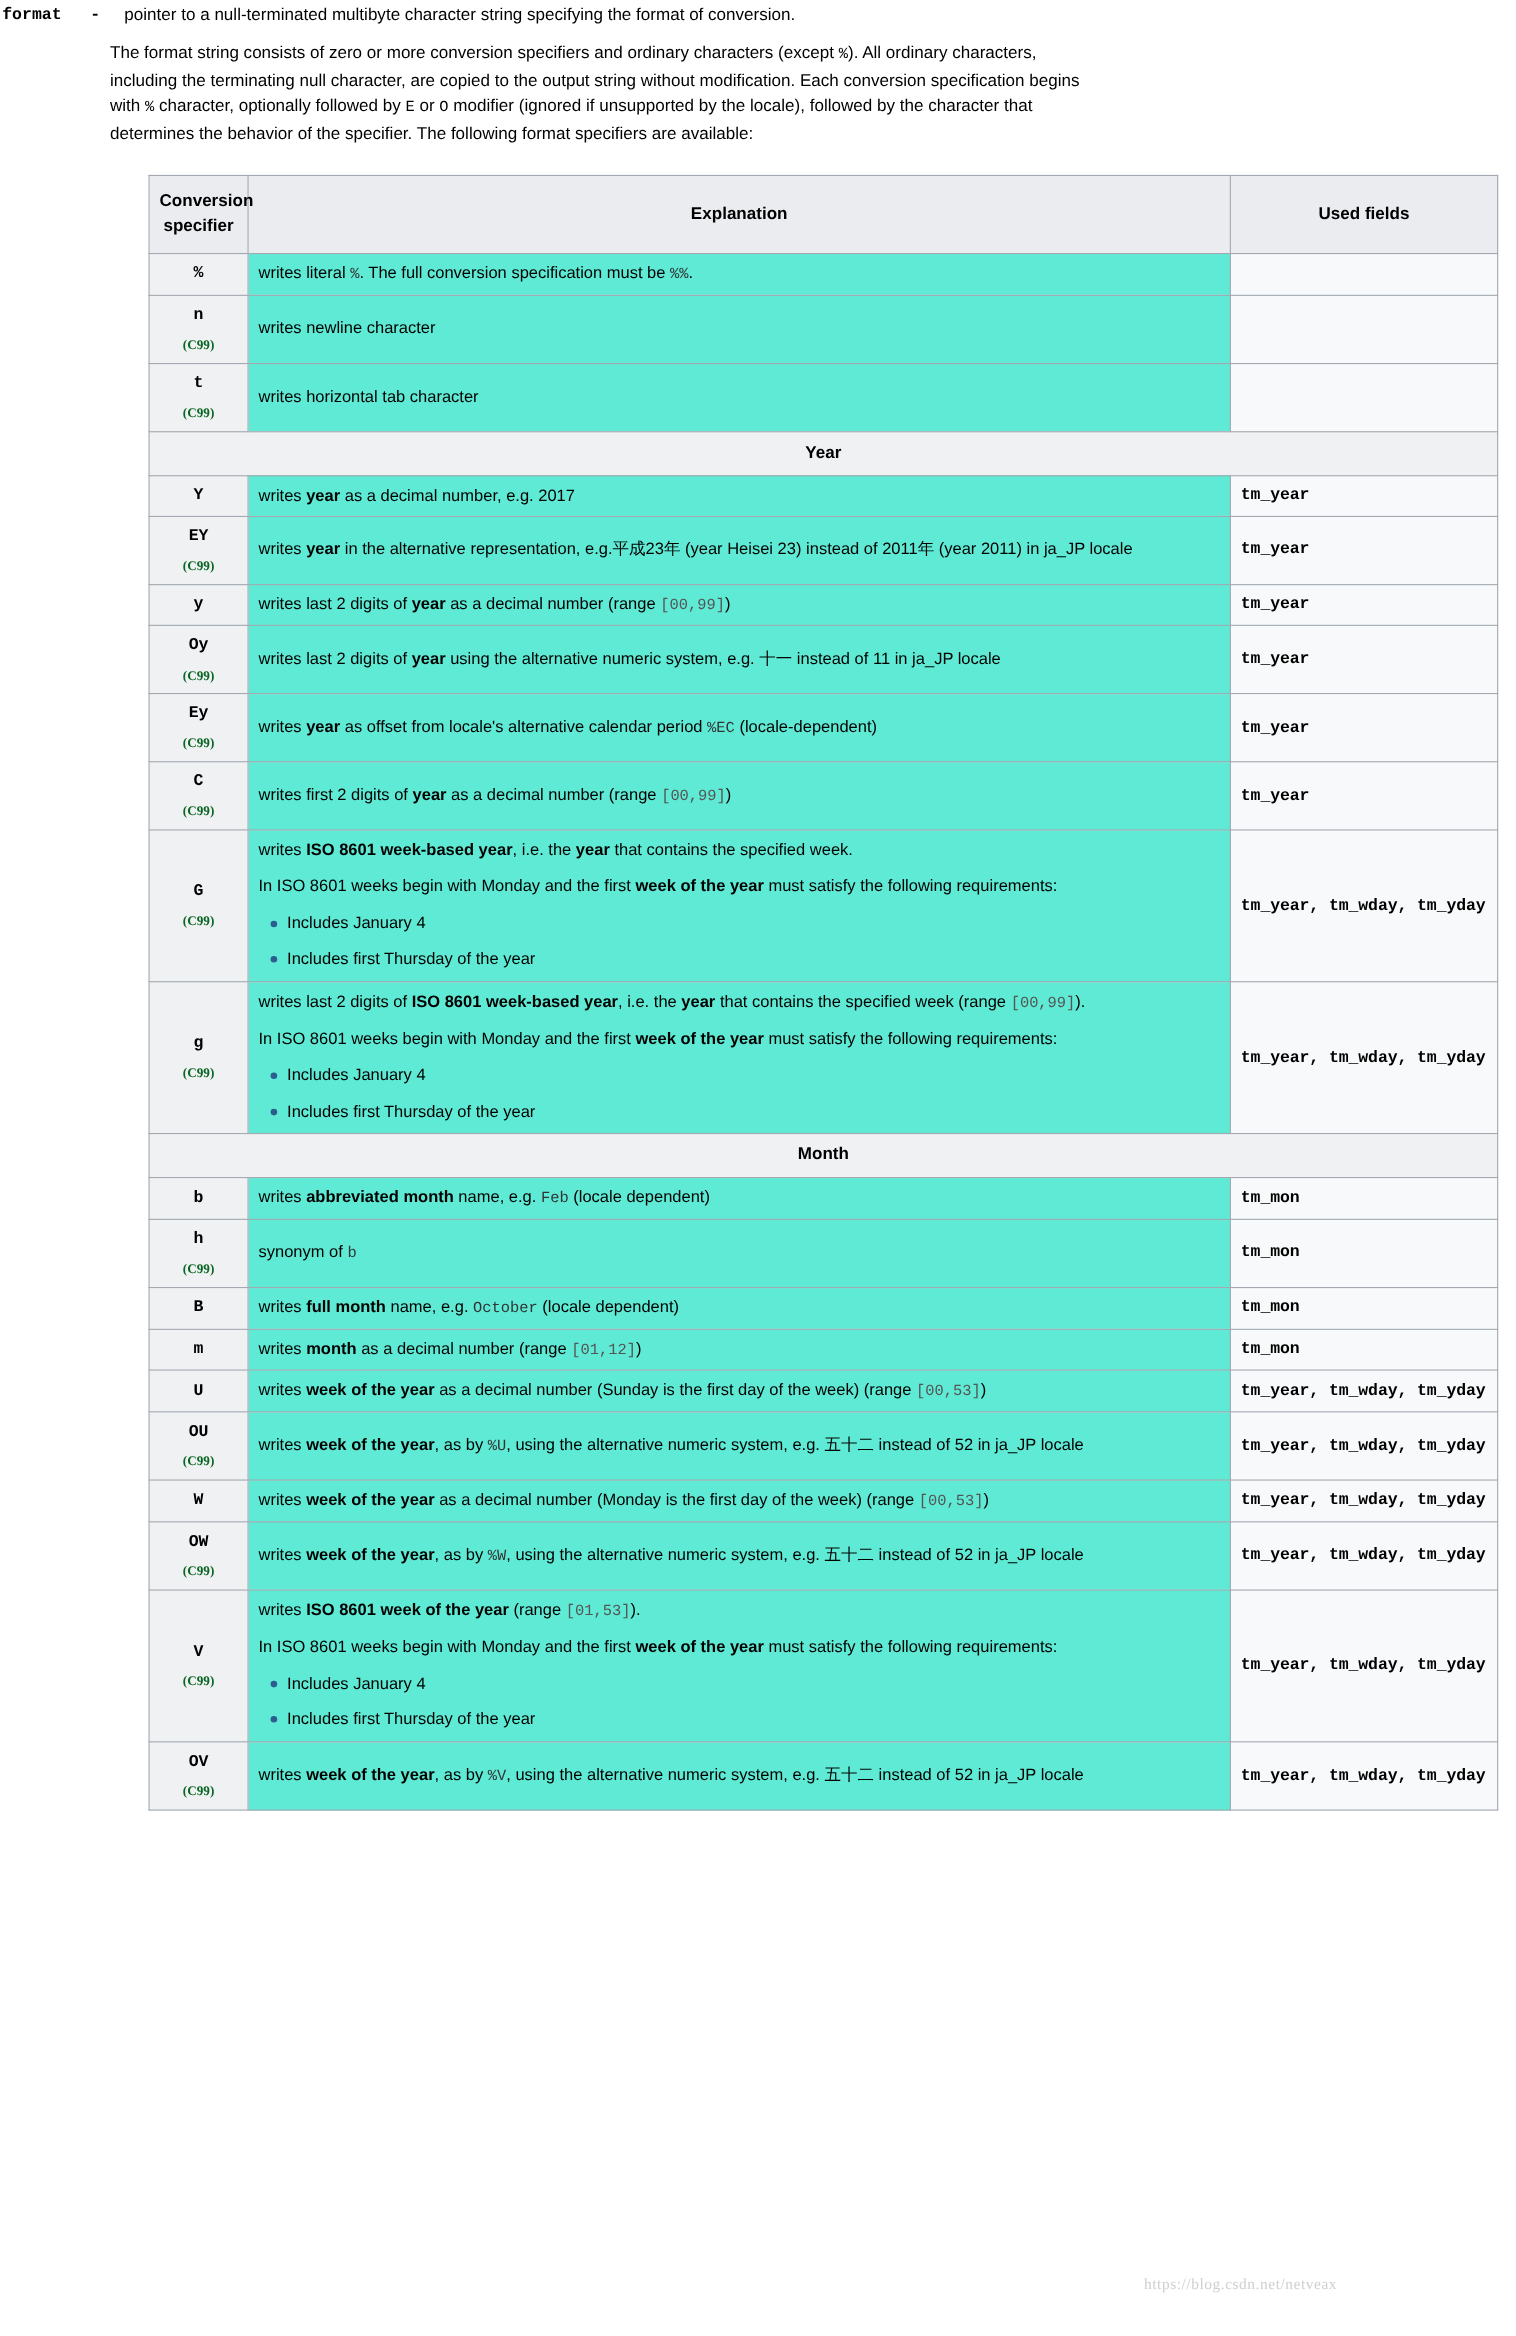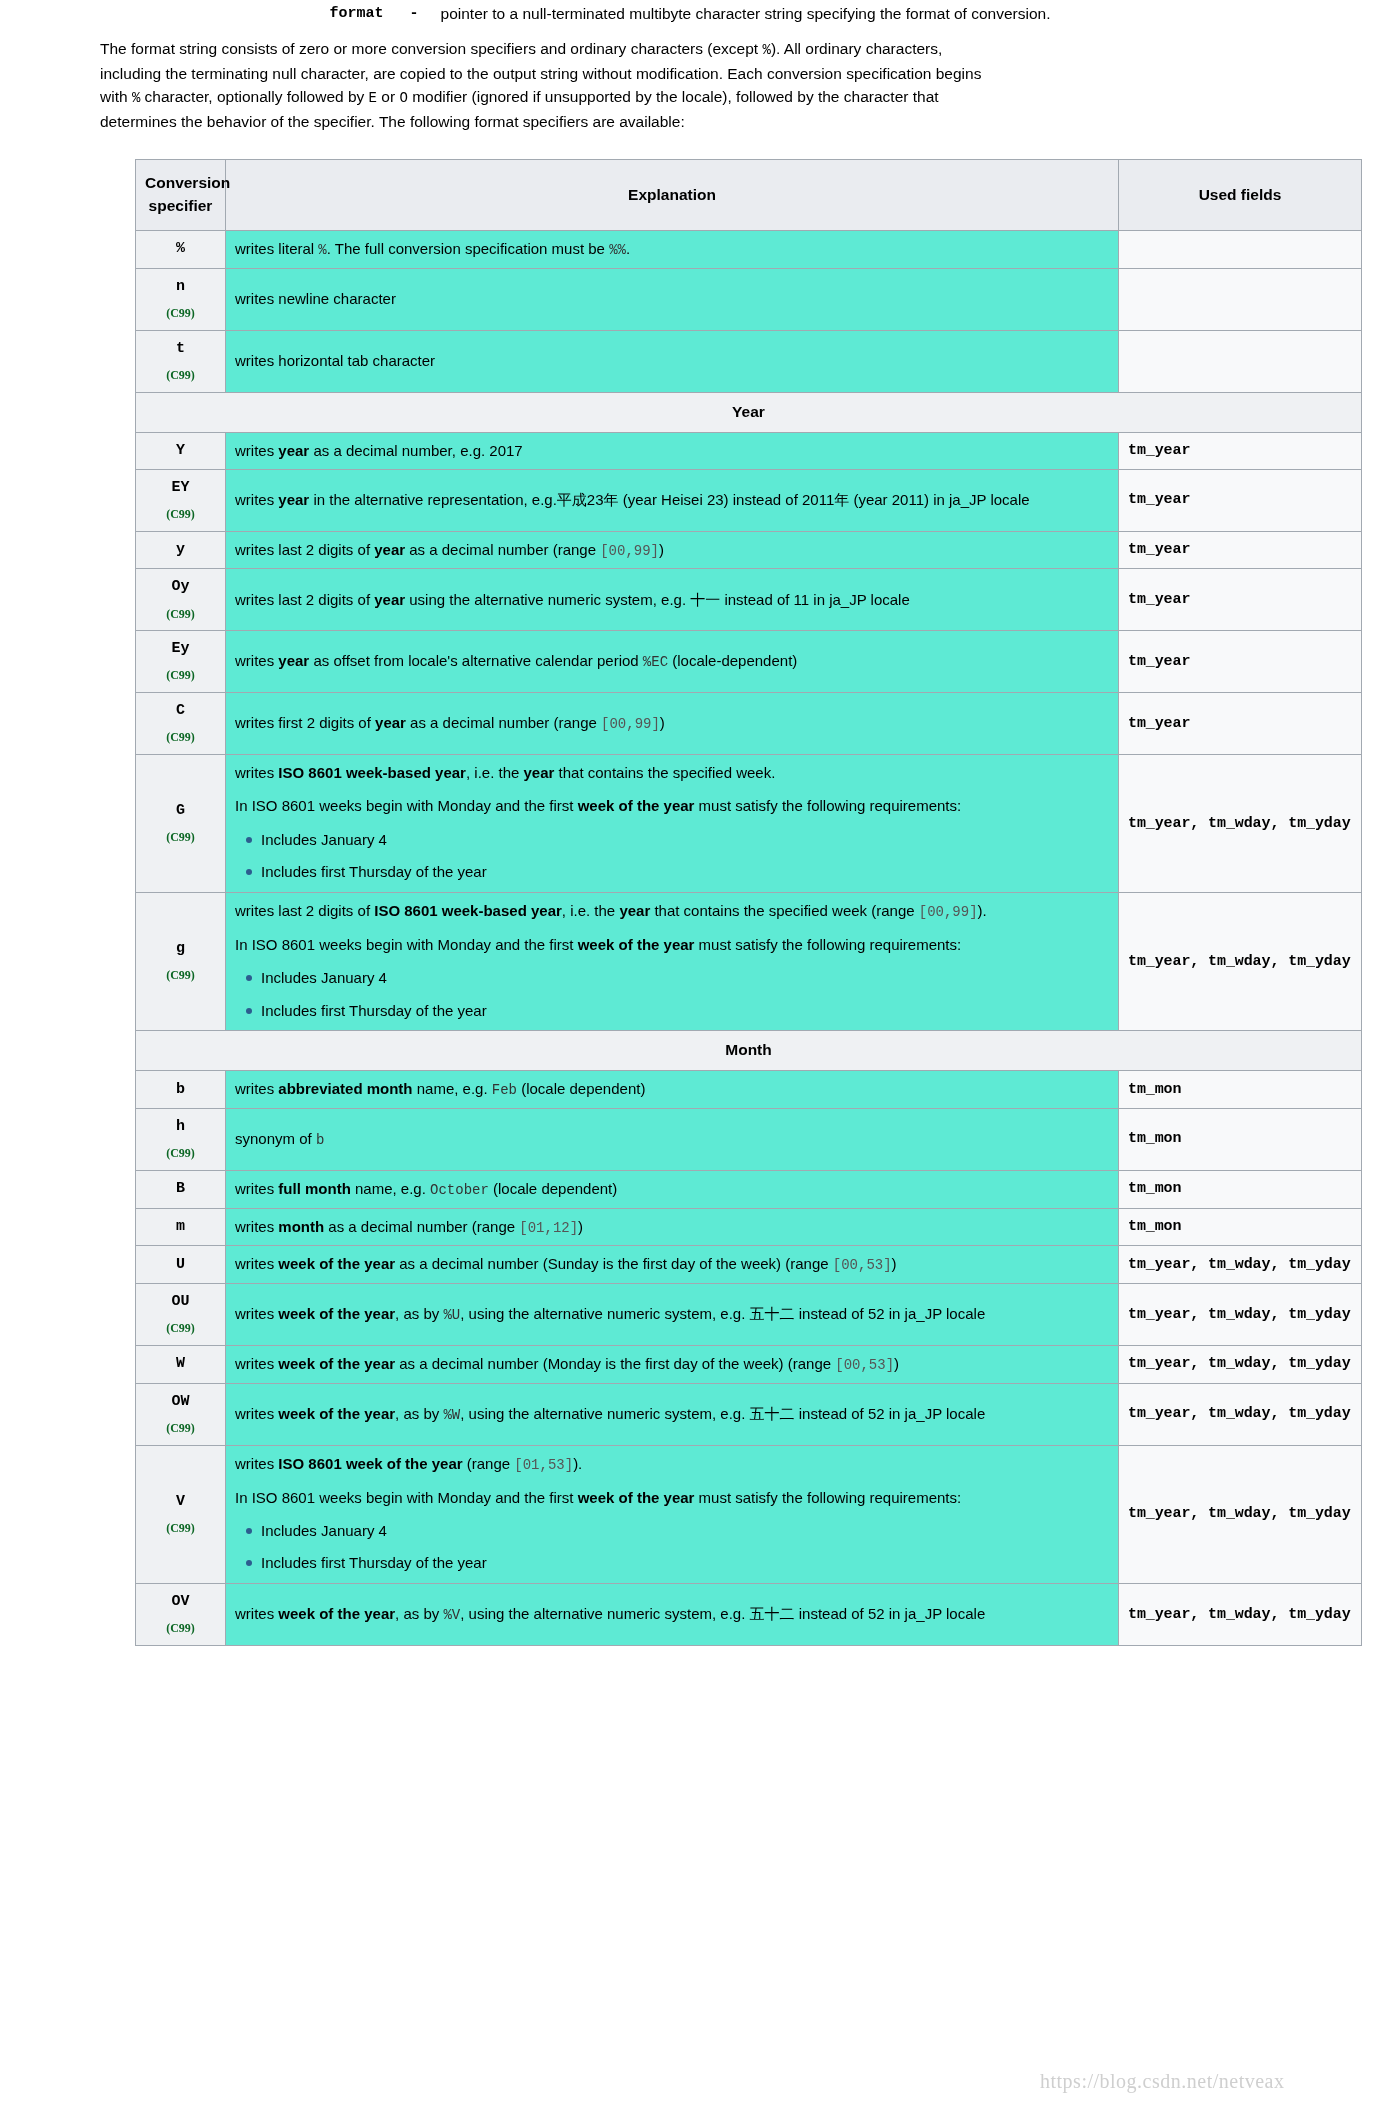--- a/index.html
+++ b/index.html
@@ -8,21 +8,21 @@
     background:#ffffff;
     font-family:"Liberation Sans", sans-serif;
     font-size:15.5px;
     color:#000000;
     -webkit-font-smoothing:antialiased;
   }
   .page{position:relative;width:1378px;min-height:2124px;overflow:hidden;}
 
   
   .intro{padding:0 0 0 0;}
-  .param-row{display:flex;align-items:flex-start;padding-top:3px;justify-content:center;}
+  .param-row{display:flex;align-items:flex-start;padding-top:3px;}
   .param-name{
     font-family:"Liberation Mono", monospace;
     font-weight:bold;
     font-size:15px;
     white-space:pre;
     padding-left:2px;
     line-height:1.45;
   }
   .param-dash{
     font-family:"Liberation Mono", monospace;
@@ -136,21 +136,21 @@
   b{font-weight:bold;}
   .kw{font-family:"Liberation Mono", monospace;font-size:14px;color:#333;}
   .rng{font-family:"Liberation Mono", monospace;font-size:14px;color:#555;}
 
   
   .watermark{
     position:absolute;
     left:1040px;
     top:2070px;
     font-family:"Liberation Serif", serif;
-    font-size:20px;
+    font-size:14px;
     color:#cfcfcf;
     letter-spacing:0.5px;
     white-space:nowrap;
     pointer-events:none;
     z-index:5;
   }
 </style>
 </head>
 <body>
 

